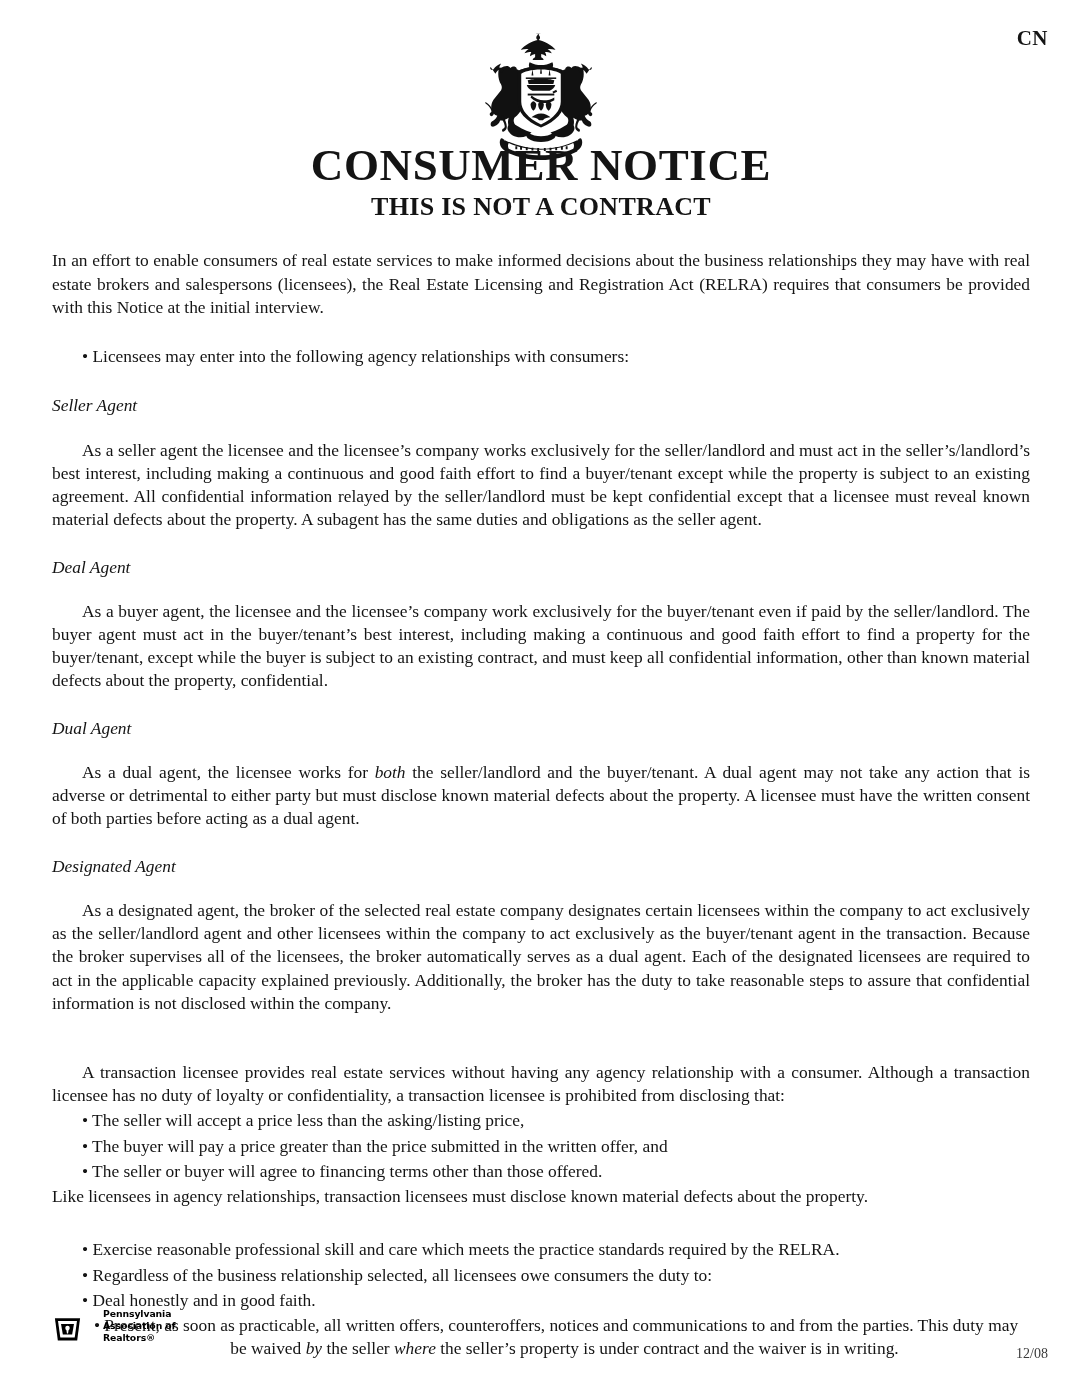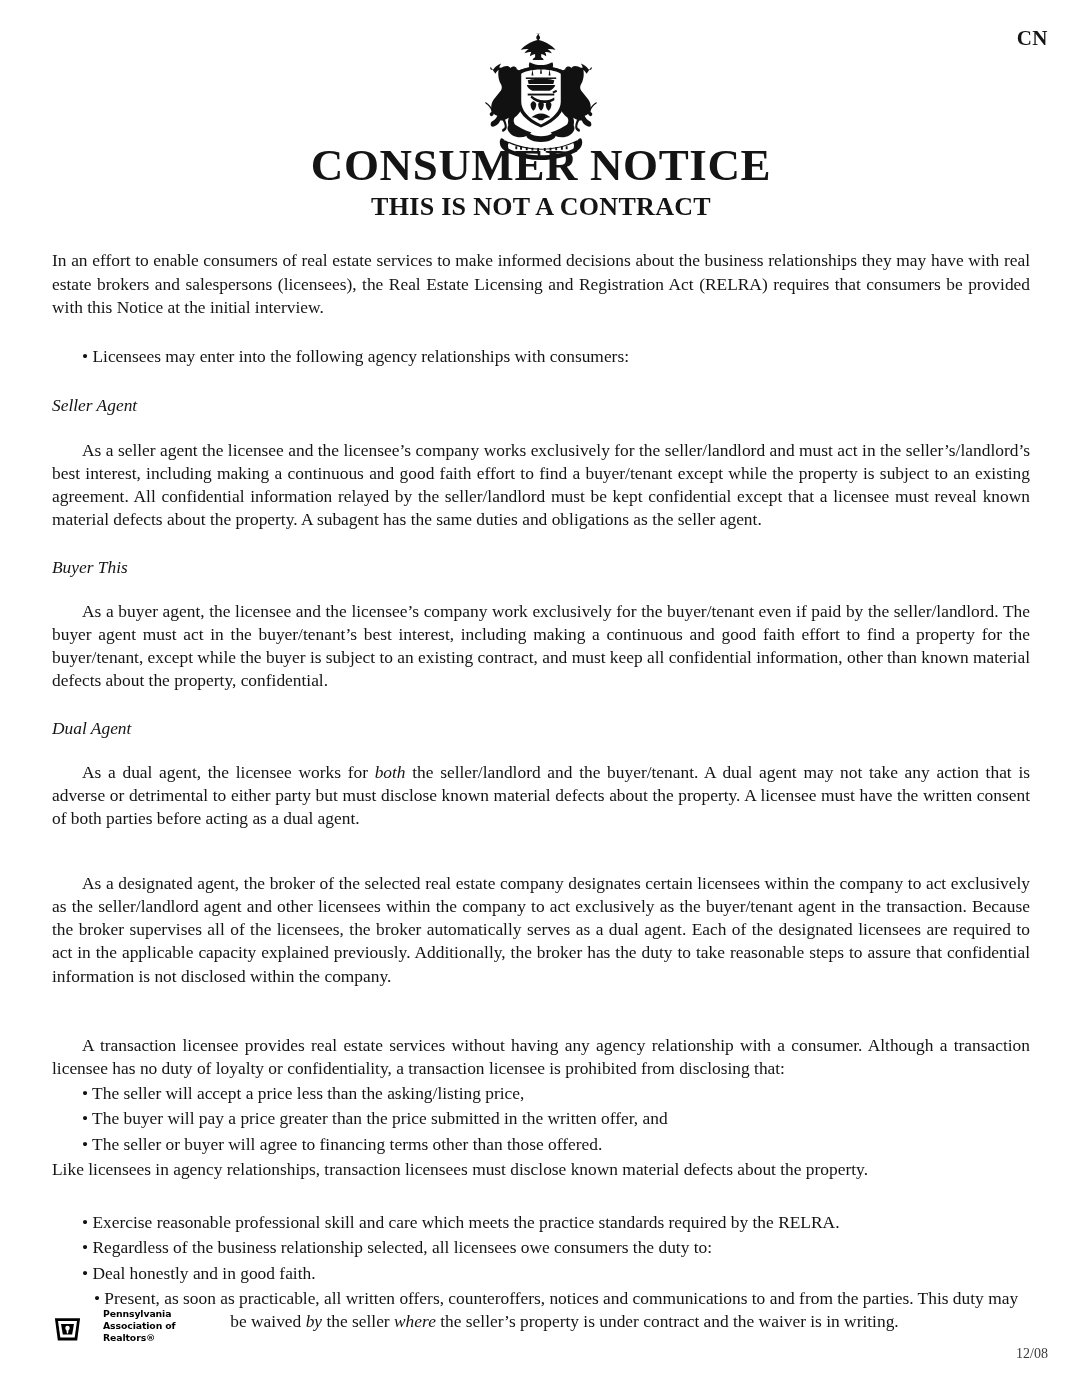--- a/index.html
+++ b/index.html
@@ -241,32 +241,33 @@
     <p class="bullet-line">• Licensees may enter into the following agency relationships with consumers:</p>
 
     <div class="gap-md"></div>
 
     <p class="section-head">Seller Agent</p>
     <div class="gap-sm"></div>
     <p class="para">As a seller agent the licensee and the licensee’s company works exclusively for the seller/landlord and must act in the seller’s/landlord’s best interest, including making a continuous and good faith effort to find a buyer/tenant except while the property is subject to an existing agreement. All confidential information relayed by the seller/landlord must be kept confidential except that a licensee must reveal known material defects about the property. A subagent has the same duties and obligations as the seller agent.</p>
 
     <div class="gap-md"></div>
 
-    <p class="section-head">Buyer This</p>
+    <p class="section-head">Deal Agent</p>
     <div class="gap-sm"></div>
     <p class="para">As a buyer agent, the licensee and the licensee’s company work exclusively for the buyer/tenant even if paid by the seller/landlord. The buyer agent must act in the buyer/tenant’s best interest, including making a continuous and good faith effort to find a property for the buyer/tenant, except while the buyer is subject to an existing contract, and must keep all confidential information, other than known material defects about the property, confidential.</p>
 
     <div class="gap-md"></div>
 
     <p class="section-head">Dual Agent</p>
     <div class="gap-sm"></div>
     <p class="para"><span>As a dual agent, the licensee works for </span><em class="emph">both</em><span> the seller/landlord and the buyer/tenant. A dual agent may not take any action that is adverse or detrimental to either party but must disclose known material defects about the property. A licensee must have the written consent of both parties before acting as a dual agent.</span></p>
 
     <div class="gap-md"></div>
 
+    <p class="section-head">Designated Agent</p>
     <div class="gap-sm"></div>
     <p class="para">As a designated agent, the broker of the selected real estate company designates certain licensees within the company to act exclusively as the seller/landlord agent and other licensees within the company to act exclusively as the buyer/tenant agent in the transaction. Because the broker supervises all of the licensees, the broker automatically serves as a dual agent. Each of the designated licensees are required to act in the applicable capacity explained previously. Additionally, the broker has the duty to take reasonable steps to assure that confidential information is not disclosed within the company.</p>
 
     <div class="gap-md"></div>
 
 
     <div class="gap-md"></div>
 
     <p class="para">A transaction licensee provides real estate services without having any agency relationship with a consumer. Although a transaction licensee has no duty of loyalty or confidentiality, a transaction licensee is prohibited from disclosing that:</p>
     <p class="bullet-tight">• The seller will accept a price less than the asking/listing price,</p>

